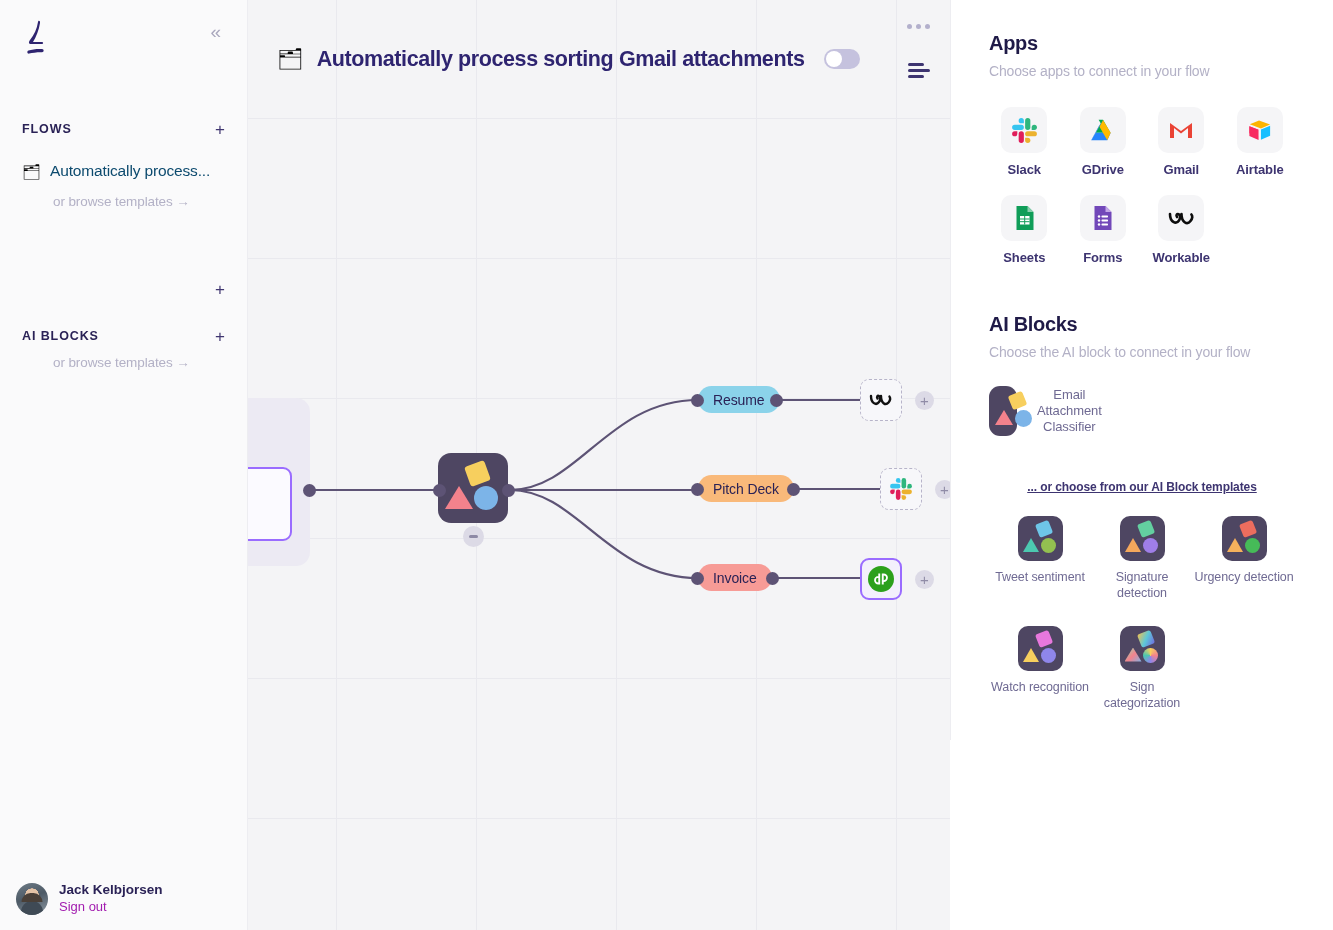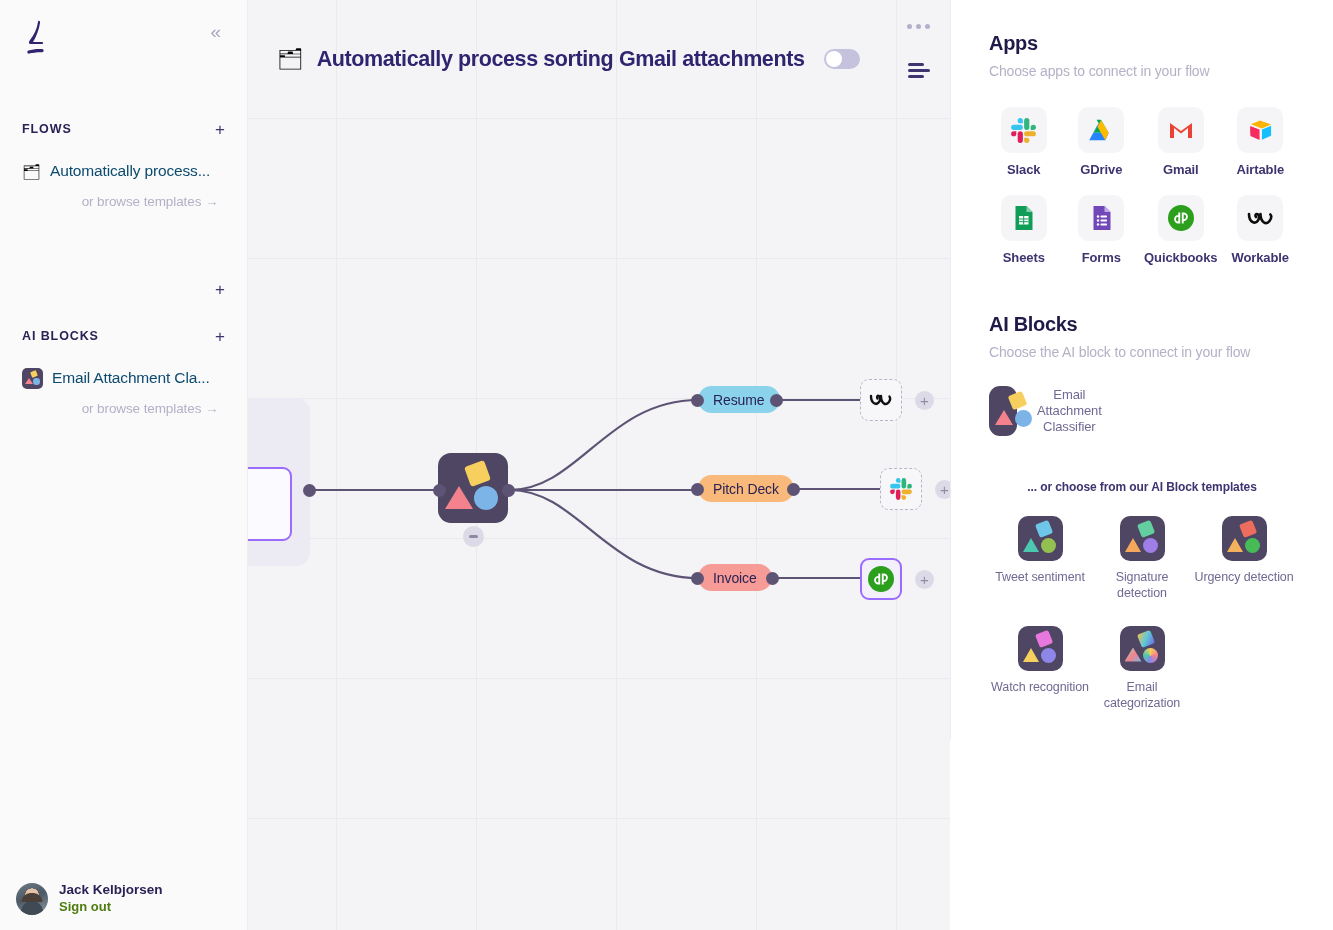--- a/index.html
+++ b/index.html
@@ -18,21 +18,21 @@
     border-right: 1px solid #ededf1;
     position: relative;
     flex: 0 0 248px;
   }
   .sb-top { display: flex; align-items: flex-start; justify-content: space-between; padding: 18px 22px 0 22px; }
   .logo { width: 28px; height: 40px; }
   .collapse-btn {
     color: #a9a7bd; font-size: 19px; line-height: 1;
     cursor: pointer; padding: 4px; user-select: none;
   }
-  .sb-section { margin-top: 0; text-align: center; }
+  .sb-section { margin-top: 0; }
   .sb-head {
     display: flex; align-items: center; justify-content: space-between;
     padding: 0 22px; height: 26px;
   }
   .sb-head-title {
     font-size: 12.5px; font-weight: bold; letter-spacing: 0.9px;
     color: #2a2256;
   }
   .plus-ic { color: #3f3570; font-size: 17px; line-height: 1; cursor: pointer; user-select: none; font-weight: 400;}
   .sb-item {
@@ -70,21 +70,21 @@
   }
   .avatar::after {
     content:""; position:absolute; left:50%; top:56%; transform:translateX(-50%);
     width:22px; height:18px; border-radius:11px 11px 3px 3px; background:#3f4a55;
   }
   .avatar::before {
     content:""; position:absolute; left:50%; top:30%; transform:translateX(-50%);
     width:21px; height:9px; border-radius:9px 9px 0 0; background:#4a4038; z-index:2;
   }
   .u-name { font-size: 13.5px; color: #2a2256; font-weight: 600; line-height: 1.25; }
-  .u-sub { font-size: 13px; color: #4d7c0f; line-height: 1.3; cursor: pointer; font-weight: bold; }
+  .u-sub { font-size: 13px; color: #a21caf; line-height: 1.3; cursor: pointer; }
 
   
   .canvas {
     position: relative; width: 702px; height: 930px; flex: 0 0 702px;
     background-color: #f4f4f6;
     background-image:
       linear-gradient(to right, #e9e9ee 1px, transparent 1px),
       linear-gradient(to bottom, #e9e9ee 1px, transparent 1px);
     background-size: 140px 140px;
     background-position: 88px 118px;
@@ -190,21 +190,21 @@
   .section2 { margin-top: 48px; }
   .block-grid1 { margin-top: 26px; display: grid; grid-template-columns: repeat(3, 1fr); }
   .block-cell { display: flex; flex-direction: row; align-items: center; gap: 9px; cursor: pointer; }
   .block-tile { width: 50px; height: 50px; border-radius: 11px; background: #4e4662; position: relative; }
   .block-tile i { position: absolute; display: block; }
   .b-sq { width: 15px; height: 15px; transform: rotate(-22deg); left: 21px; top: 7px; border-radius: 2.5px; }
   .b-tri { width: 0; height: 0; border-left: 9.5px solid transparent; border-right: 9.5px solid transparent; left: 6px; top: 24px; }
   .b-cir { width: 17px; height: 17px; border-radius: 50%; left: 26px; top: 24px; }
   .block-label { font-size: 13px; color: #6f6a93; text-align: center; line-height: 1.25; letter-spacing: -0.1px; }
 
-  .tpl-note { text-align: center; font-size: 12px; font-weight: bold; color: #3d3470; margin-top: 44px; letter-spacing: -0.1px;}
+  .tpl-note { text-align: center; font-size: 12px; font-weight: bold; color: #3d3470; margin-top: 44px; letter-spacing: -0.1px; text-decoration: underline;}
   .tpl-grid { margin-top: 22px; display: grid; grid-template-columns: repeat(3, 1fr); row-gap: 24px; }
   .tpl-cell { display: flex; flex-direction: column; align-items: center; gap: 8px; cursor: pointer; }
   .tpl-tile { width: 45px; height: 45px; border-radius: 10px; background: #4e4662; position: relative; }
   .tpl-tile i { position: absolute; display: block; }
   .t-sq { width: 13.5px; height: 13.5px; transform: rotate(-22deg); left: 19px; top: 6px; border-radius: 2.5px; }
   .t-tri { width: 0; height: 0; border-left: 8.5px solid transparent; border-right: 8.5px solid transparent; left: 5px; top: 22px; }
   .t-cir { width: 15px; height: 15px; border-radius: 50%; left: 23px; top: 22px; }
   .tpl-label { font-size: 12.5px; color: #6f6a93; text-align: center; line-height: 1.3; letter-spacing: -0.1px; }
 </style>
 </head>
@@ -234,28 +234,20 @@
     </div>
 
     <div class="sb-divider-plus" style="margin-top:72px;">
       <div class="plus-ic">+</div>
     </div>
 
     <div class="sb-section" style="margin-top:22px;">
       <div class="sb-head">
         <div class="sb-head-title">AI BLOCKS</div>
         <div class="plus-ic">+</div>
-      </div>
-      <div class="sb-item" style="margin-top:12px;">
-        <span class="aiblock-mini">
-          <i class="am-sq"></i>
-            <i class="am-tri"></i>
-            <i class="am-cir"></i>
-        </span>
-        <span class="sb-item-label">Email Attachment Cla...</span>
       </div>
       <div class="browse-link">or browse templates  →</div>
     </div>
 
     <div class="sb-footer">
       <div class="avatar"></div>
       <div>
         <div class="u-name">Jack Kelbjorsen</div>
         <div class="u-sub">Sign out</div>
       </div>
@@ -447,30 +439,20 @@
               <circle cx="7.5" cy="15.5" r="1.2"></circle>
                   <rect x="10" y="14.6" width="6.5" height="1.8" rx=".7"></rect>
               <circle cx="7.5" cy="19.5" r="1.2"></circle>
                   <rect x="10" y="18.6" width="6.5" height="1.8" rx=".7"></rect>
                 </g>
             </svg>
           </div>
           <div class="app-label">Forms</div>
         </div>
 
-        <div class="app-cell">
-          <div class="app-tile">
-            <svg width="28" height="28" viewBox="0 0 28 28">
-              <circle cx="14" cy="14" r="13" fill="#2CA01C"></circle>
-              <path d="M11.3 8.6h1.9v10.8h-1.9a4.2 4.2 0 0 1 0-8.4h.6v1.8h-.6a2.4 2.4 0 0 0 0 4.8V8.6z" fill="#fff"></path>
-              <path d="M16.7 19.4h-1.9V8.6h1.9a4.2 4.2 0 0 1 0 8.4h-.6v-1.8h.6a2.4 2.4 0 0 0 0-4.8v9z" fill="#fff"></path>
-            </svg>
-          </div>
-          <div class="app-label">Quickbooks</div>
-        </div>
 
         <div class="app-cell">
           <div class="app-tile">
             <svg width="30" height="26" viewBox="0 0 30 26">
               <path d="M4 9 C4 17, 10 20, 13 15.5 C14.6 13, 14.4 10, 12.6 9.2 C10.9 8.4, 9.8 10.5, 11 12 M15.5 9 C15.5 17, 21 20.5, 24.5 16 C26.2 13.8, 26.6 11, 25.4 9.5" fill="none" stroke="#0d0d0d" stroke-width="2.6" stroke-linecap="round"></path>
             </svg>
           </div>
           <div class="app-label">Workable</div>
         </div>
 
@@ -532,20 +514,20 @@
           </div>
           <div class="tpl-label">Watch recognition</div>
         </div>
 
         <div class="tpl-cell">
           <div class="tpl-tile">
             <i class="t-sq" style="background:linear-gradient(135deg,#f2c14e,#5ec8d8,#6f6ae0);"></i>
             <i class="t-tri" style="width:17px;height:14px;border:0;background:linear-gradient(135deg,#8de0b0,#f3828c,#7cb4e8);clip-path:polygon(50% 0,100% 100%,0 100%);"></i>
             <i class="t-cir" style="background:conic-gradient(#f7cf5e,#f3828c,#8f86ea,#4cc8b0,#f7cf5e);"></i>
           </div>
-          <div class="tpl-label">Email categorization</div>
+          <div class="tpl-label">Sign categorization</div>
         </div>
 
       </div>
     </div>
   </aside>
 
 </div>
 
 </body></html>

